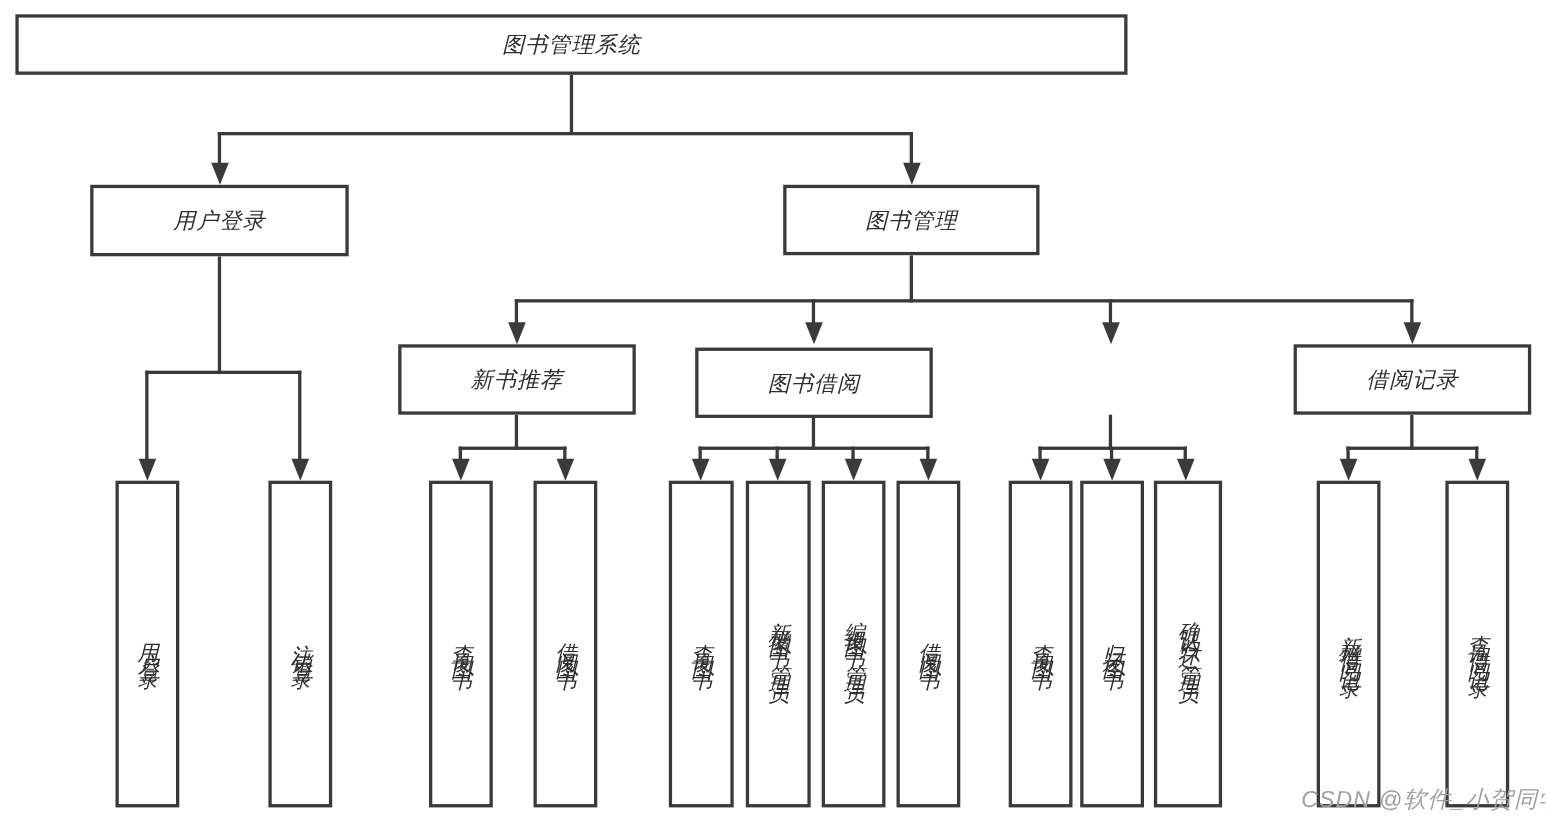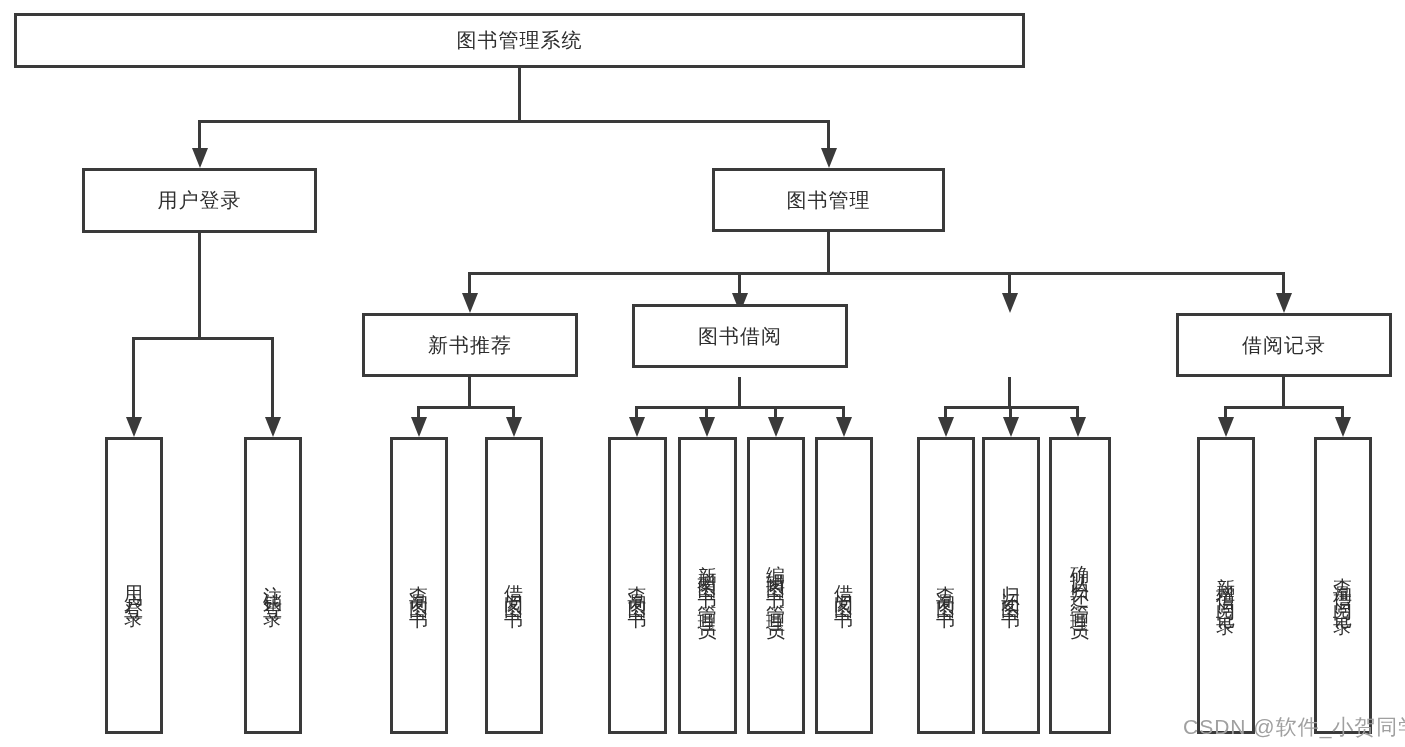--- a/index.html
+++ b/index.html
@@ -6,20 +6,21 @@
     --line:#3a3a3a;
     --text:#2e2e2e;
     --wm:#a0a0a0;
     --bg:#ffffff;
   }
   html,body{margin:0;padding:0;background:var(--bg);}
   body{font-family:"Liberation Sans","DejaVu Sans",sans-serif;}
   .canvas{
     position:relative;width:1405px;height:747px;background:var(--bg);
     overflow:hidden;
+    font-style:italic;
   }
   .hbox{
     position:absolute;box-sizing:border-box;background:#fff;
     border:3px solid var(--line);
     display:flex;align-items:center;justify-content:center;
     font-size:20px;color:var(--text);letter-spacing:1px;
   }
   .vbox{
     position:absolute;box-sizing:border-box;background:#fff;
     border:3px solid var(--line);
@@ -115,21 +116,21 @@
   <div class="hbox" style="left:82px;top:168px;width:235px;height:65px">
     <span>用户登录</span>
   </div>
   <div class="hbox" style="left:712px;top:168px;width:233px;height:64px">
     <span>图书管理</span>
   </div>
 
   <div class="hbox" style="left:362px;top:313px;width:216px;height:64px">
     <span>新书推荐</span>
   </div>
-  <div class="hbox" style="left:632px;top:304px;width:216px;height:64px">
+  <div class="hbox" style="left:632px;top:316px;width:216px;height:64px">
     <span>图书借阅</span>
   </div>
   <div class="hbox" style="left:1176px;top:313px;width:216px;height:64px">
     <span>借阅记录</span>
   </div>
 
   <div class="vbox" style="left:105px;top:437px;width:58px;height:297px">
     <span>用户登录</span>
   </div>
   <div class="vbox" style="left:244px;top:437px;width:58px;height:297px">

